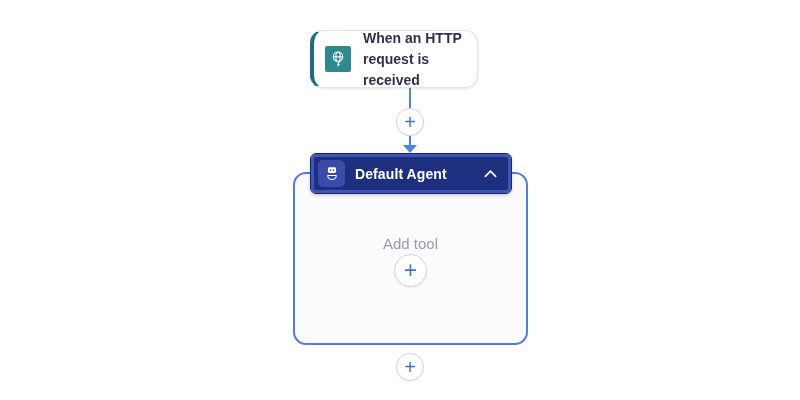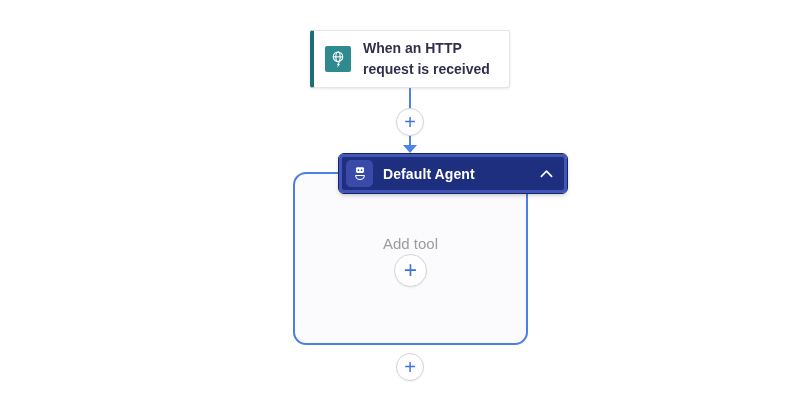--- a/index.html
+++ b/index.html
@@ -23,25 +23,25 @@
   html,body{width:800px;height:400px;}
   body{
     font-family:"Liberation Sans","DejaVu Sans",sans-serif;
     background:var(--canvas-bg);
     overflow:hidden;
   }
   .canvas{position:relative;width:800px;height:400px;background:var(--canvas-bg);}
 
   
   .trigger-card{
-    position:absolute;left:310px;top:30px;width:200px;height:58px;
+    position:absolute;left:310px;top:30px;width:168px;height:58px;
     background:#fff;
     border:1px solid var(--card-border);
     border-left:4px solid var(--trigger-accent);
-    border-radius:3px;
+    border-radius:13px;
     box-shadow:0 1px 3px rgba(0,0,0,.10);
     display:flex;align-items:center;gap:12px;
     padding:0 10px 0 11px;
     cursor:pointer;
   }
   .trigger-icon{
     width:26px;height:26px;flex:0 0 26px;
     background:var(--trigger-icon-bg);
     border-radius:2px;
     display:flex;align-items:center;justify-content:center;
@@ -79,30 +79,29 @@
   .plus-after{left:396px;top:353px;width:28px;height:28px;font-size:20px;}
 
   
   .agent-scope{
     position:absolute;left:293px;top:172px;width:235px;height:173px;
     border:2px solid var(--scope-border);
     border-radius:13px;
     background:var(--scope-bg);
   }
   .agent-header{
-    position:absolute;left:311px;top:154px;width:228px;height:39px;
+    position:absolute;left:311px;top:154px;width:200px;height:39px;
     background:var(--agent-header-bg);
     border:3px solid var(--agent-header-border);
     outline:1px solid var(--agent-header-outline);
     border-radius:5px;
     box-shadow:0 2px 4px rgba(0,0,0,.25);
     display:flex;align-items:center;gap:10px;
     padding:0 9px 0 4px;
     cursor:pointer;
-    margin-left:28px;
   }
   .agent-icon{
     width:27px;height:27px;flex:0 0 27px;
     background:var(--agent-icon-bg);
     border-radius:5px;
     display:flex;align-items:center;justify-content:center;
   }
   .agent-title{
     flex:1;
     font-size:14px;font-weight:700;color:#ffffff;

